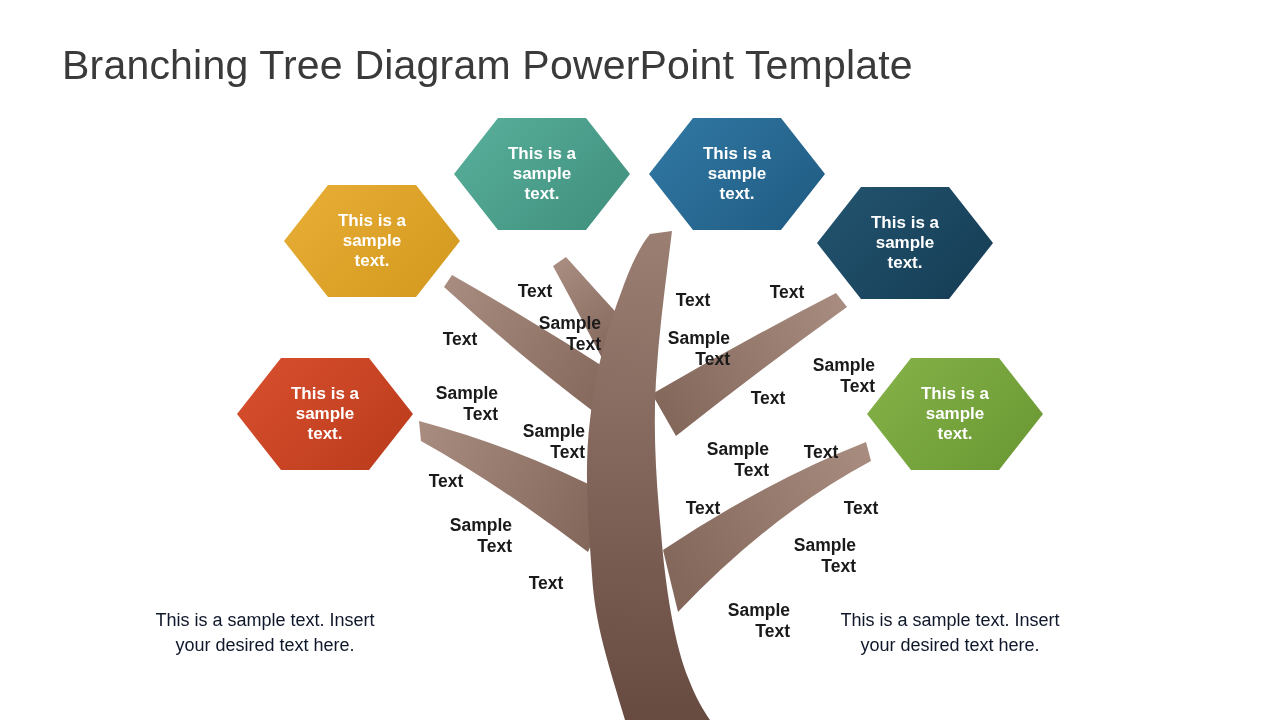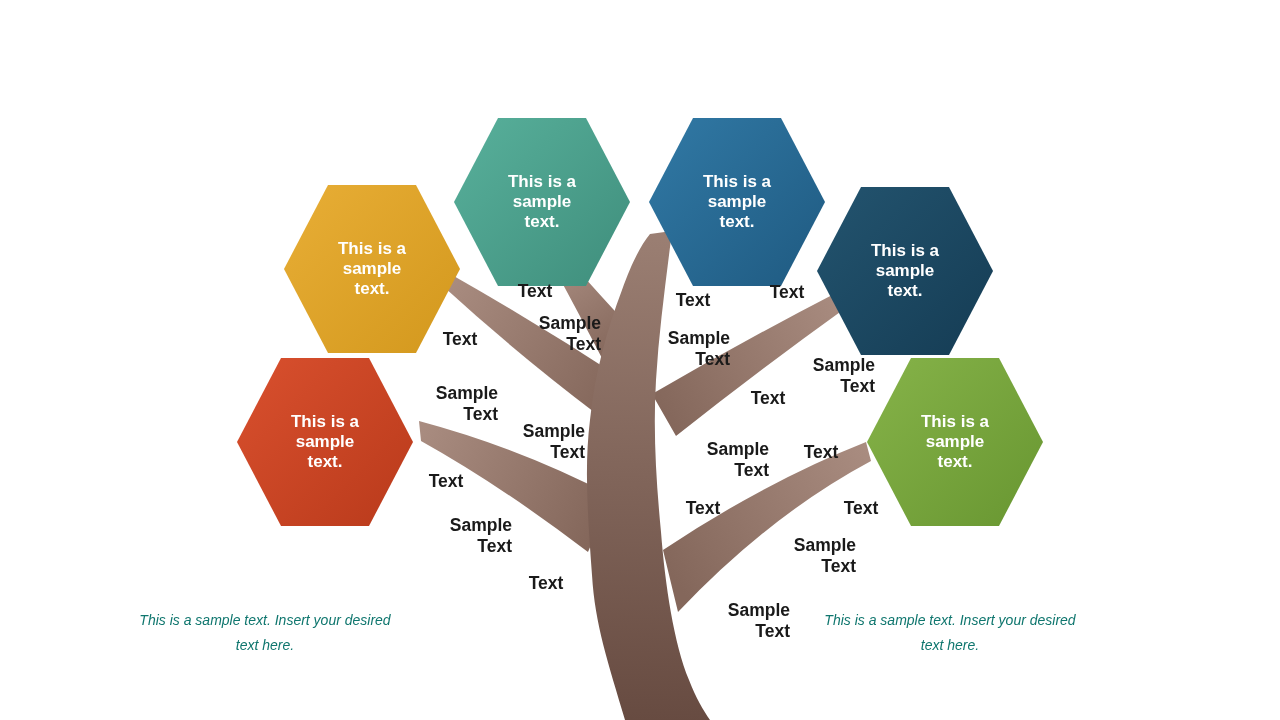--- a/index.html
+++ b/index.html
@@ -6,46 +6,47 @@
   .slide{
     position:relative;width:1280px;height:720px;overflow:hidden;background:#ffffff;
     font-family:"Liberation Sans", sans-serif;
   }
   .slide-title{
     position:absolute;left:62px;top:42px;margin:0;z-index:4;
     font-size:41px;font-weight:400;letter-spacing:0.2px;color:#3a3a3a;white-space:nowrap;
   }
   .tree-svg{position:absolute;left:0;top:0;z-index:1;}
   .hexagon{
-    position:absolute;width:176px;height:168px;z-index:2;
+    position:absolute;width:176px;height:112px;z-index:2;
     clip-path:polygon(25% 0%,75% 0%,100% 50%,75% 100%,25% 100%,0% 50%);
     display:flex;align-items:center;justify-content:center;
   }
   .hex-label{
     width:90px;text-align:center;color:#ffffff;font-weight:bold;
     font-size:17px;line-height:20px;
   }
   .branch-label{
     position:absolute;transform:translate(-50%,-50%);z-index:3;
     color:#1a1a1a;font-weight:bold;font-size:17.5px;line-height:20.5px;
     text-align:right;white-space:nowrap;
   }
   .branch-label.multi{white-space:normal;width:76px;}
   .note{
     position:absolute;width:256px;text-align:center;z-index:4;
-    font-size:14px;line-height:25px;color:#0f766e;font-style:italic;
+    font-size:18px;line-height:25px;color:#0f172a;
   }
   .note-left{left:137px;top:608px;}
   .note-right{left:822px;top:608px;}
 </style>
 </head>
 <body>
 
 <div class="slide">
 
+  <h1 class="slide-title">Branching Tree Diagram PowerPoint Template</h1>
 
   <svg class="tree-svg" width="1280" height="720" viewBox="0 0 1280 720">
     <defs>
       <linearGradient id="gTrunk" gradientUnits="userSpaceOnUse" x1="630" y1="720" x2="650" y2="230">
         <stop offset="0" stop-color="#674b41"></stop>
         <stop offset="1" stop-color="#9b7f73"></stop>
       </linearGradient>
       <linearGradient id="gBrYellow" gradientUnits="userSpaceOnUse" x1="615" y1="395" x2="448" y2="280">
         <stop offset="0" stop-color="#84675b"></stop>
         <stop offset="1" stop-color="#a98c80"></stop>

